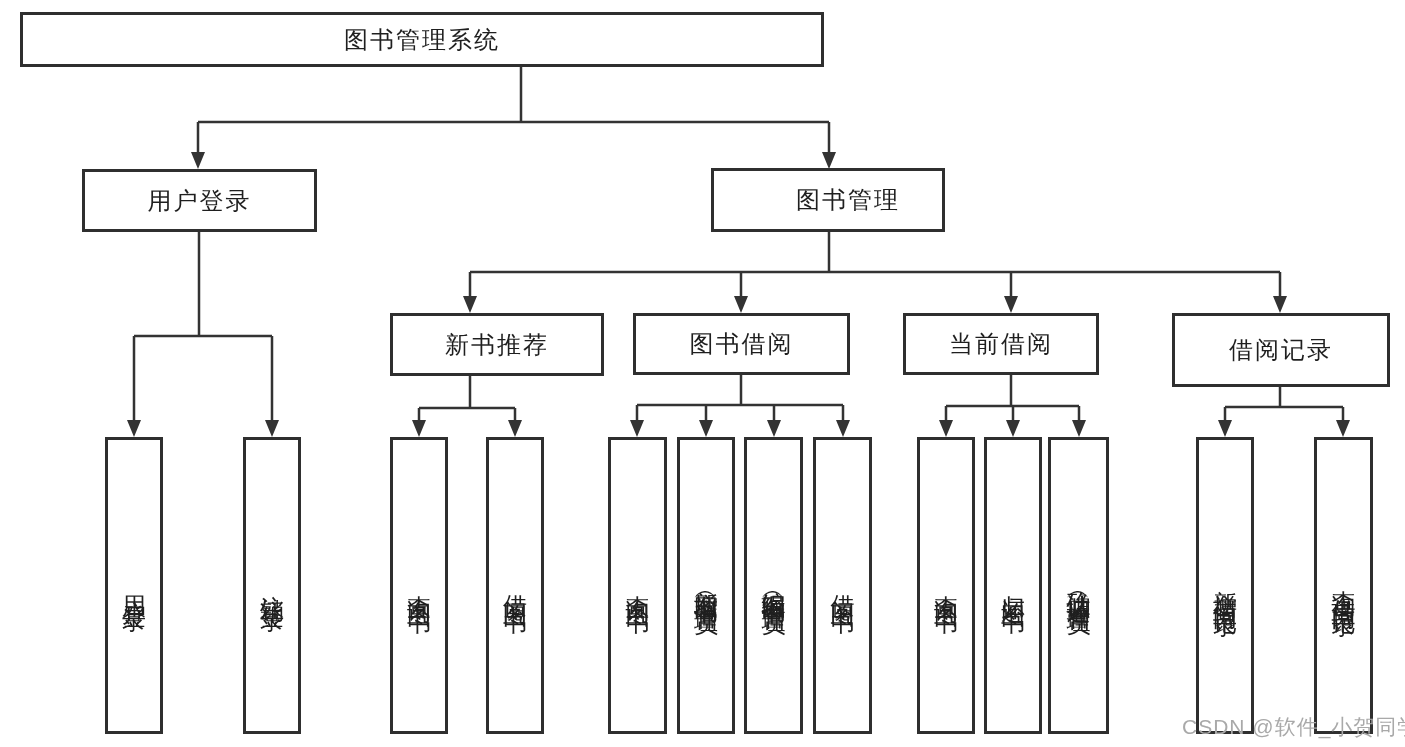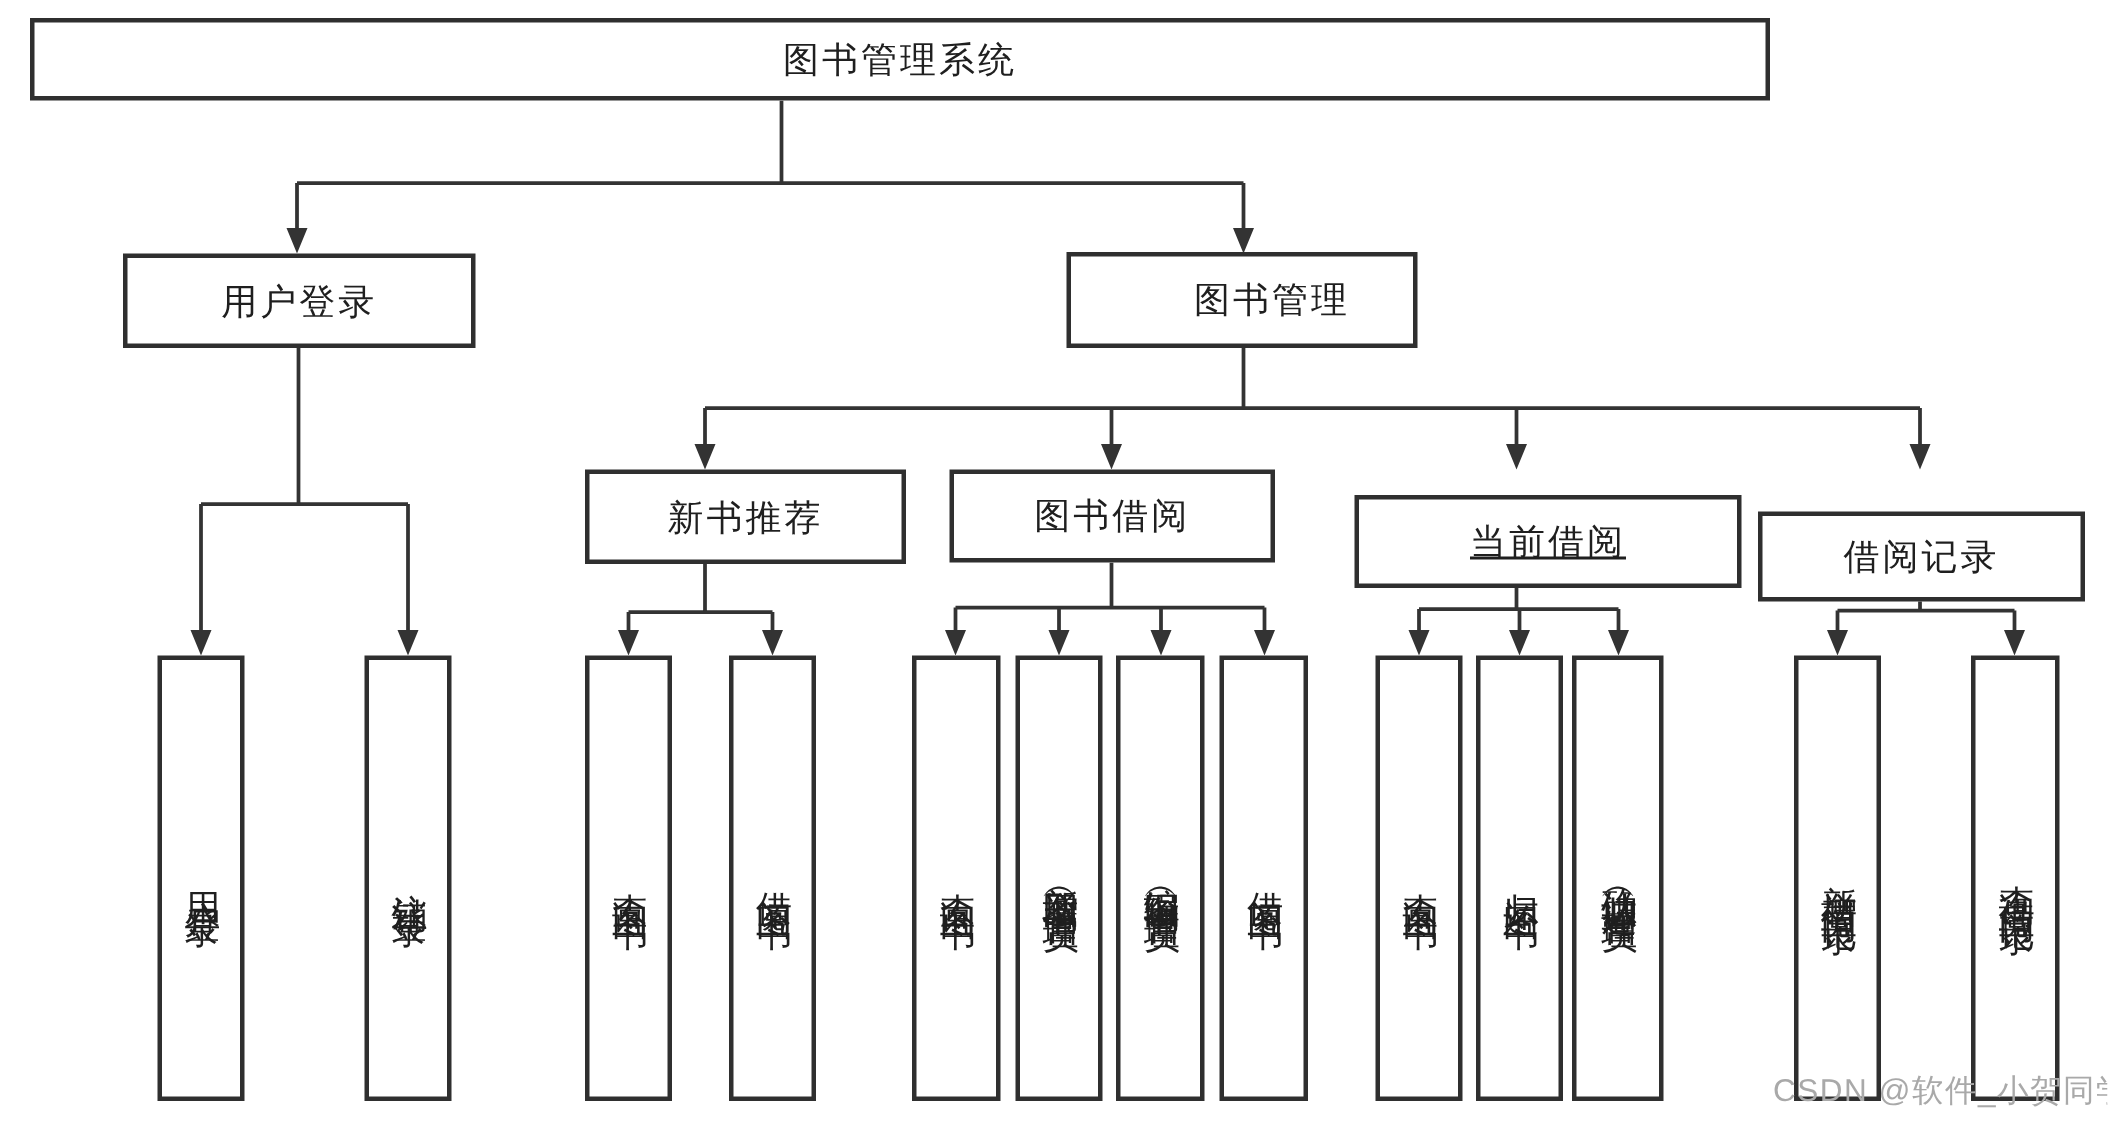--- a/index.html
+++ b/index.html
@@ -36,41 +36,41 @@
                M127,420 L141,420 L134,437 Z M265,420 L279,420 L272,437 Z
                M412,420 L426,420 L419,437 Z M508,420 L522,420 L515,437 Z
                M630,420 L644,420 L637,437 Z M699,420 L713,420 L706,437 Z
                M767,420 L781,420 L774,437 Z M836,420 L850,420 L843,437 Z
                M939,420 L953,420 L946,437 Z M1006,420 L1020,420 L1013,437 Z
                M1072,420 L1086,420 L1079,437 Z
                M1218,420 L1232,420 L1225,437 Z M1336,420 L1350,420 L1343,437 Z" fill="#333333" stroke="none"></path>
     </g>
   </svg>
 
-  <div class="box" style="left:20px;top:12px;width:1160px;height:55px;">
+  <div class="box" style="left:20px;top:12px;width:804px;height:55px;">
     <span class="hlabel">图书管理系统</span>
   </div>
 
   <div class="box" style="left:82px;top:169px;width:235px;height:63px;">
     <span class="hlabel">用户登录</span>
   </div>
   <div class="box" style="left:711px;top:168px;width:234px;height:64px;padding-left:40px;">
     <span class="hlabel">图书管理</span>
   </div>
 
   <div class="box" style="left:342px;top:313px;width:214px;height:63px;margin-left:48px;">
     <span class="hlabel">新书推荐</span>
   </div>
   <div class="box" style="left:633px;top:313px;width:217px;height:62px;font-family:Liberation Serif, serif;">
     <span class="hlabel">图书借阅</span>
   </div>
-  <div class="box" style="left:903px;top:330px;width:258px;height:62px;text-decoration:underline;">
+  <div class="box" style="left:903px;top:313px;width:196px;height:62px;">
     <span class="hlabel">当前借阅</span>
   </div>
-  <div class="box" style="left:1172px;top:313px;width:218px;height:60px;margin-top:28px;">
+  <div class="box" style="left:1172px;top:313px;width:218px;height:74px;">
     <span class="hlabel">借阅记录</span>
   </div>
 
   <div class="box leaf" style="left:105px;width:58px;">
     <span class="vlabel">用户登录</span>
   </div>
   <div class="box leaf" style="left:243px;width:58px;">
     <span class="vlabel">注销登录</span>
   </div>
 

